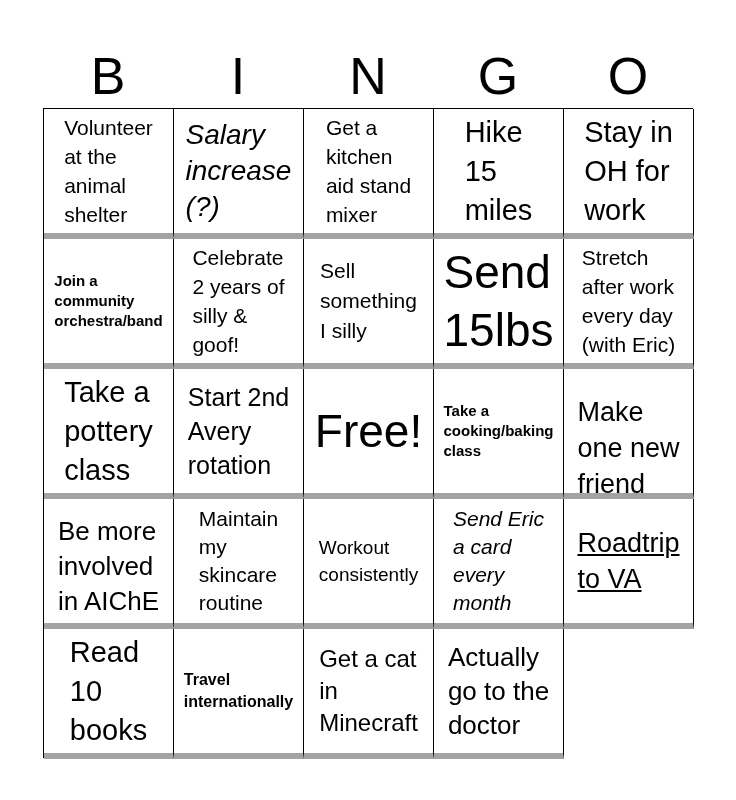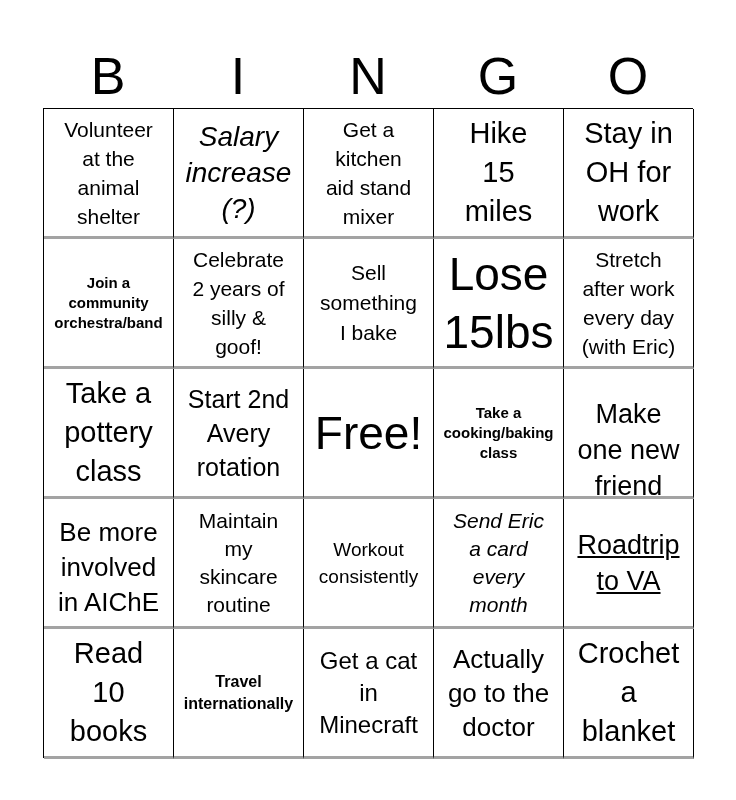--- a/index.html
+++ b/index.html
@@ -39,25 +39,25 @@
       display: grid;
       grid-template-columns: repeat(5, 130px);
       grid-template-rows: repeat(5, 130px);
       box-sizing: border-box;
       border-top: 1px solid #000;
       border-left: 1px solid #000;
     }
     .cell {
       box-sizing: border-box;
       border-right: 1px solid #000;
-      border-bottom: 3px solid #a3a3a3;
+      border-bottom: 6px solid #a3a3a3;
       display: flex;
       align-items: center;
       justify-content: center;
-      text-align: center;
+      text-align: left;
       padding: 2px 4px;
       overflow: hidden;
     }
     .cell span {
       display: block;
       white-space: pre-line;
     }
     .s-xs { font-size: 15px; line-height: 20px; font-weight: bold; }
     .s-sm { font-size: 18px; line-height: 23px; }
     .s-md { font-size: 21px; line-height: 29px; }
@@ -113,24 +113,24 @@
     </div>
   <div class="cell">
       <span class="s-md">Celebrate
 2 years of
 silly &amp;
 goof!</span>
     </div>
   <div class="cell">
       <span class="s-md" style="line-height:30px;">Sell
 something
-I bake</span>
-    </div>
-  <div class="cell">
-      <span class="s-xxl">Lose
+I silly</span>
+    </div>
+  <div class="cell">
+      <span class="s-xxl">Send
 15lbs</span>
     </div>
   <div class="cell">
       <span class="s-md">Stretch
 after work
 every day
 (with Eric)</span>
     </div>
 
   <div class="cell">
@@ -195,18 +195,13 @@
   <div class="cell">
       <span class="s-lg" style="font-size:24px;line-height:32px;">Get a cat
 in
 Minecraft</span>
     </div>
   <div class="cell">
       <span class="s-lg" style="font-size:26px;line-height:34px;">Actually
 go to the
 doctor</span>
     </div>
-  <div class="cell">
-      <span class="s-xl">Crochet
-a
-blanket</span>
-    </div>
 </div>
 
 </body></html>

